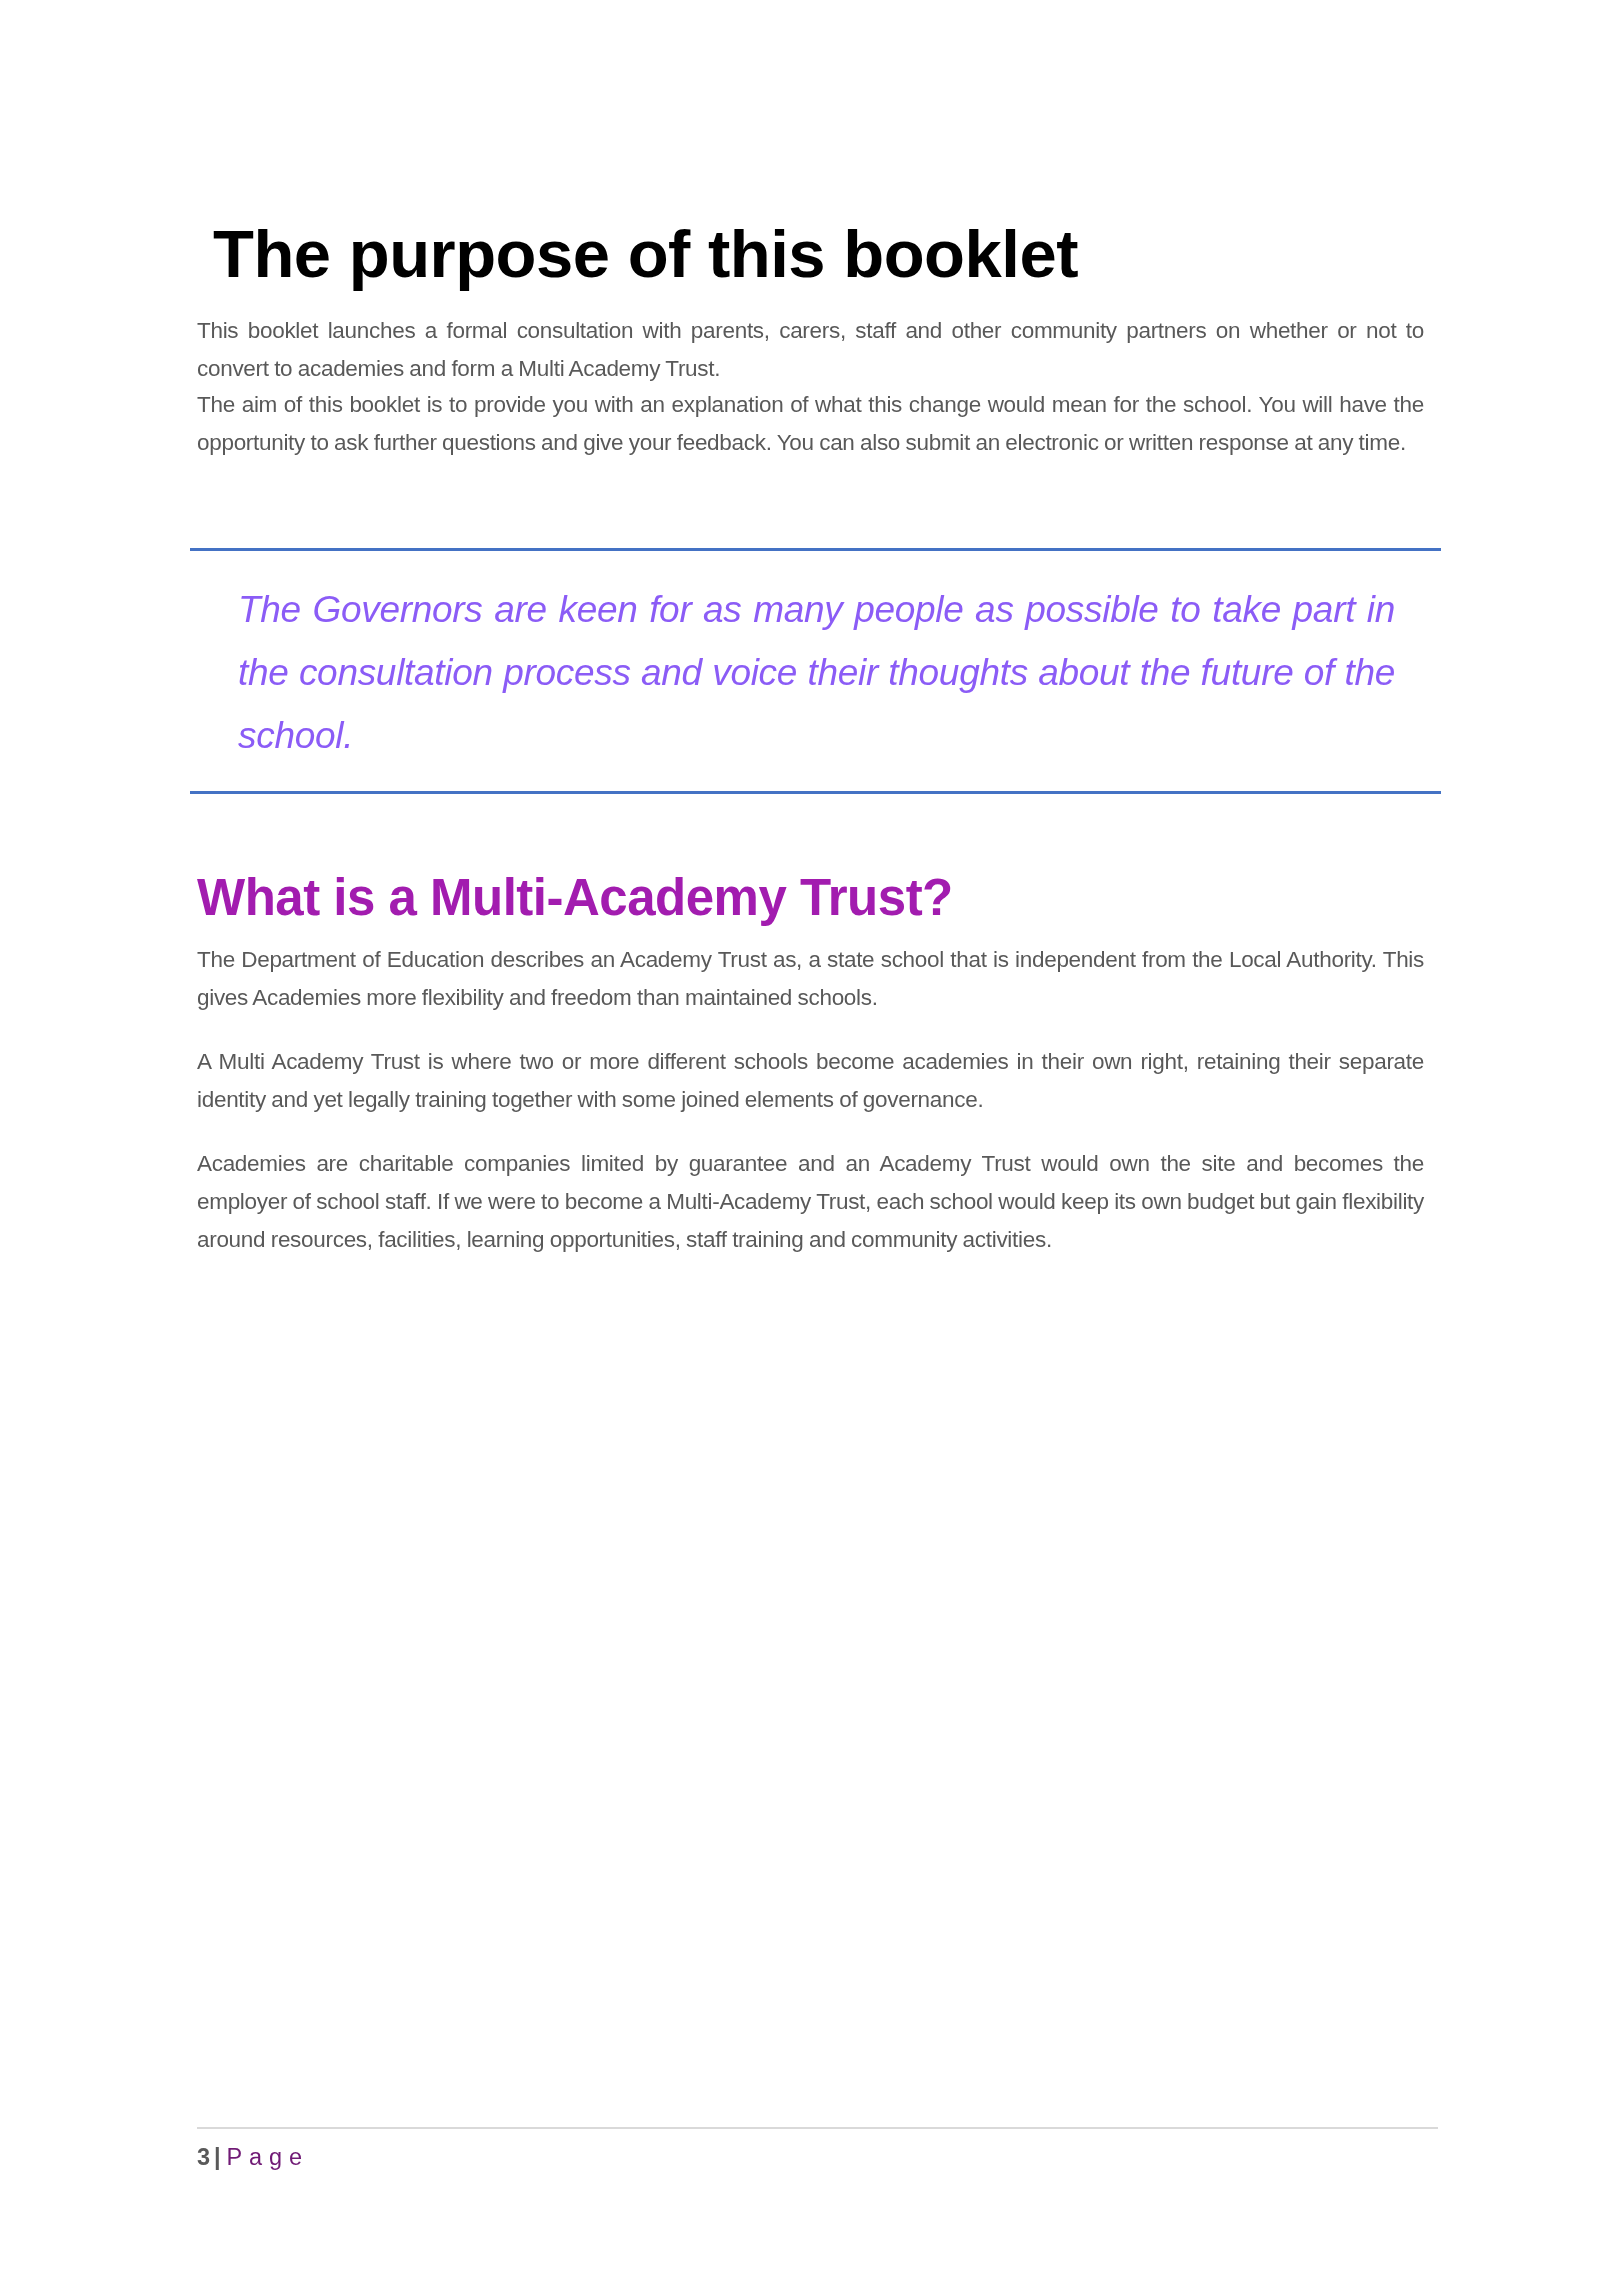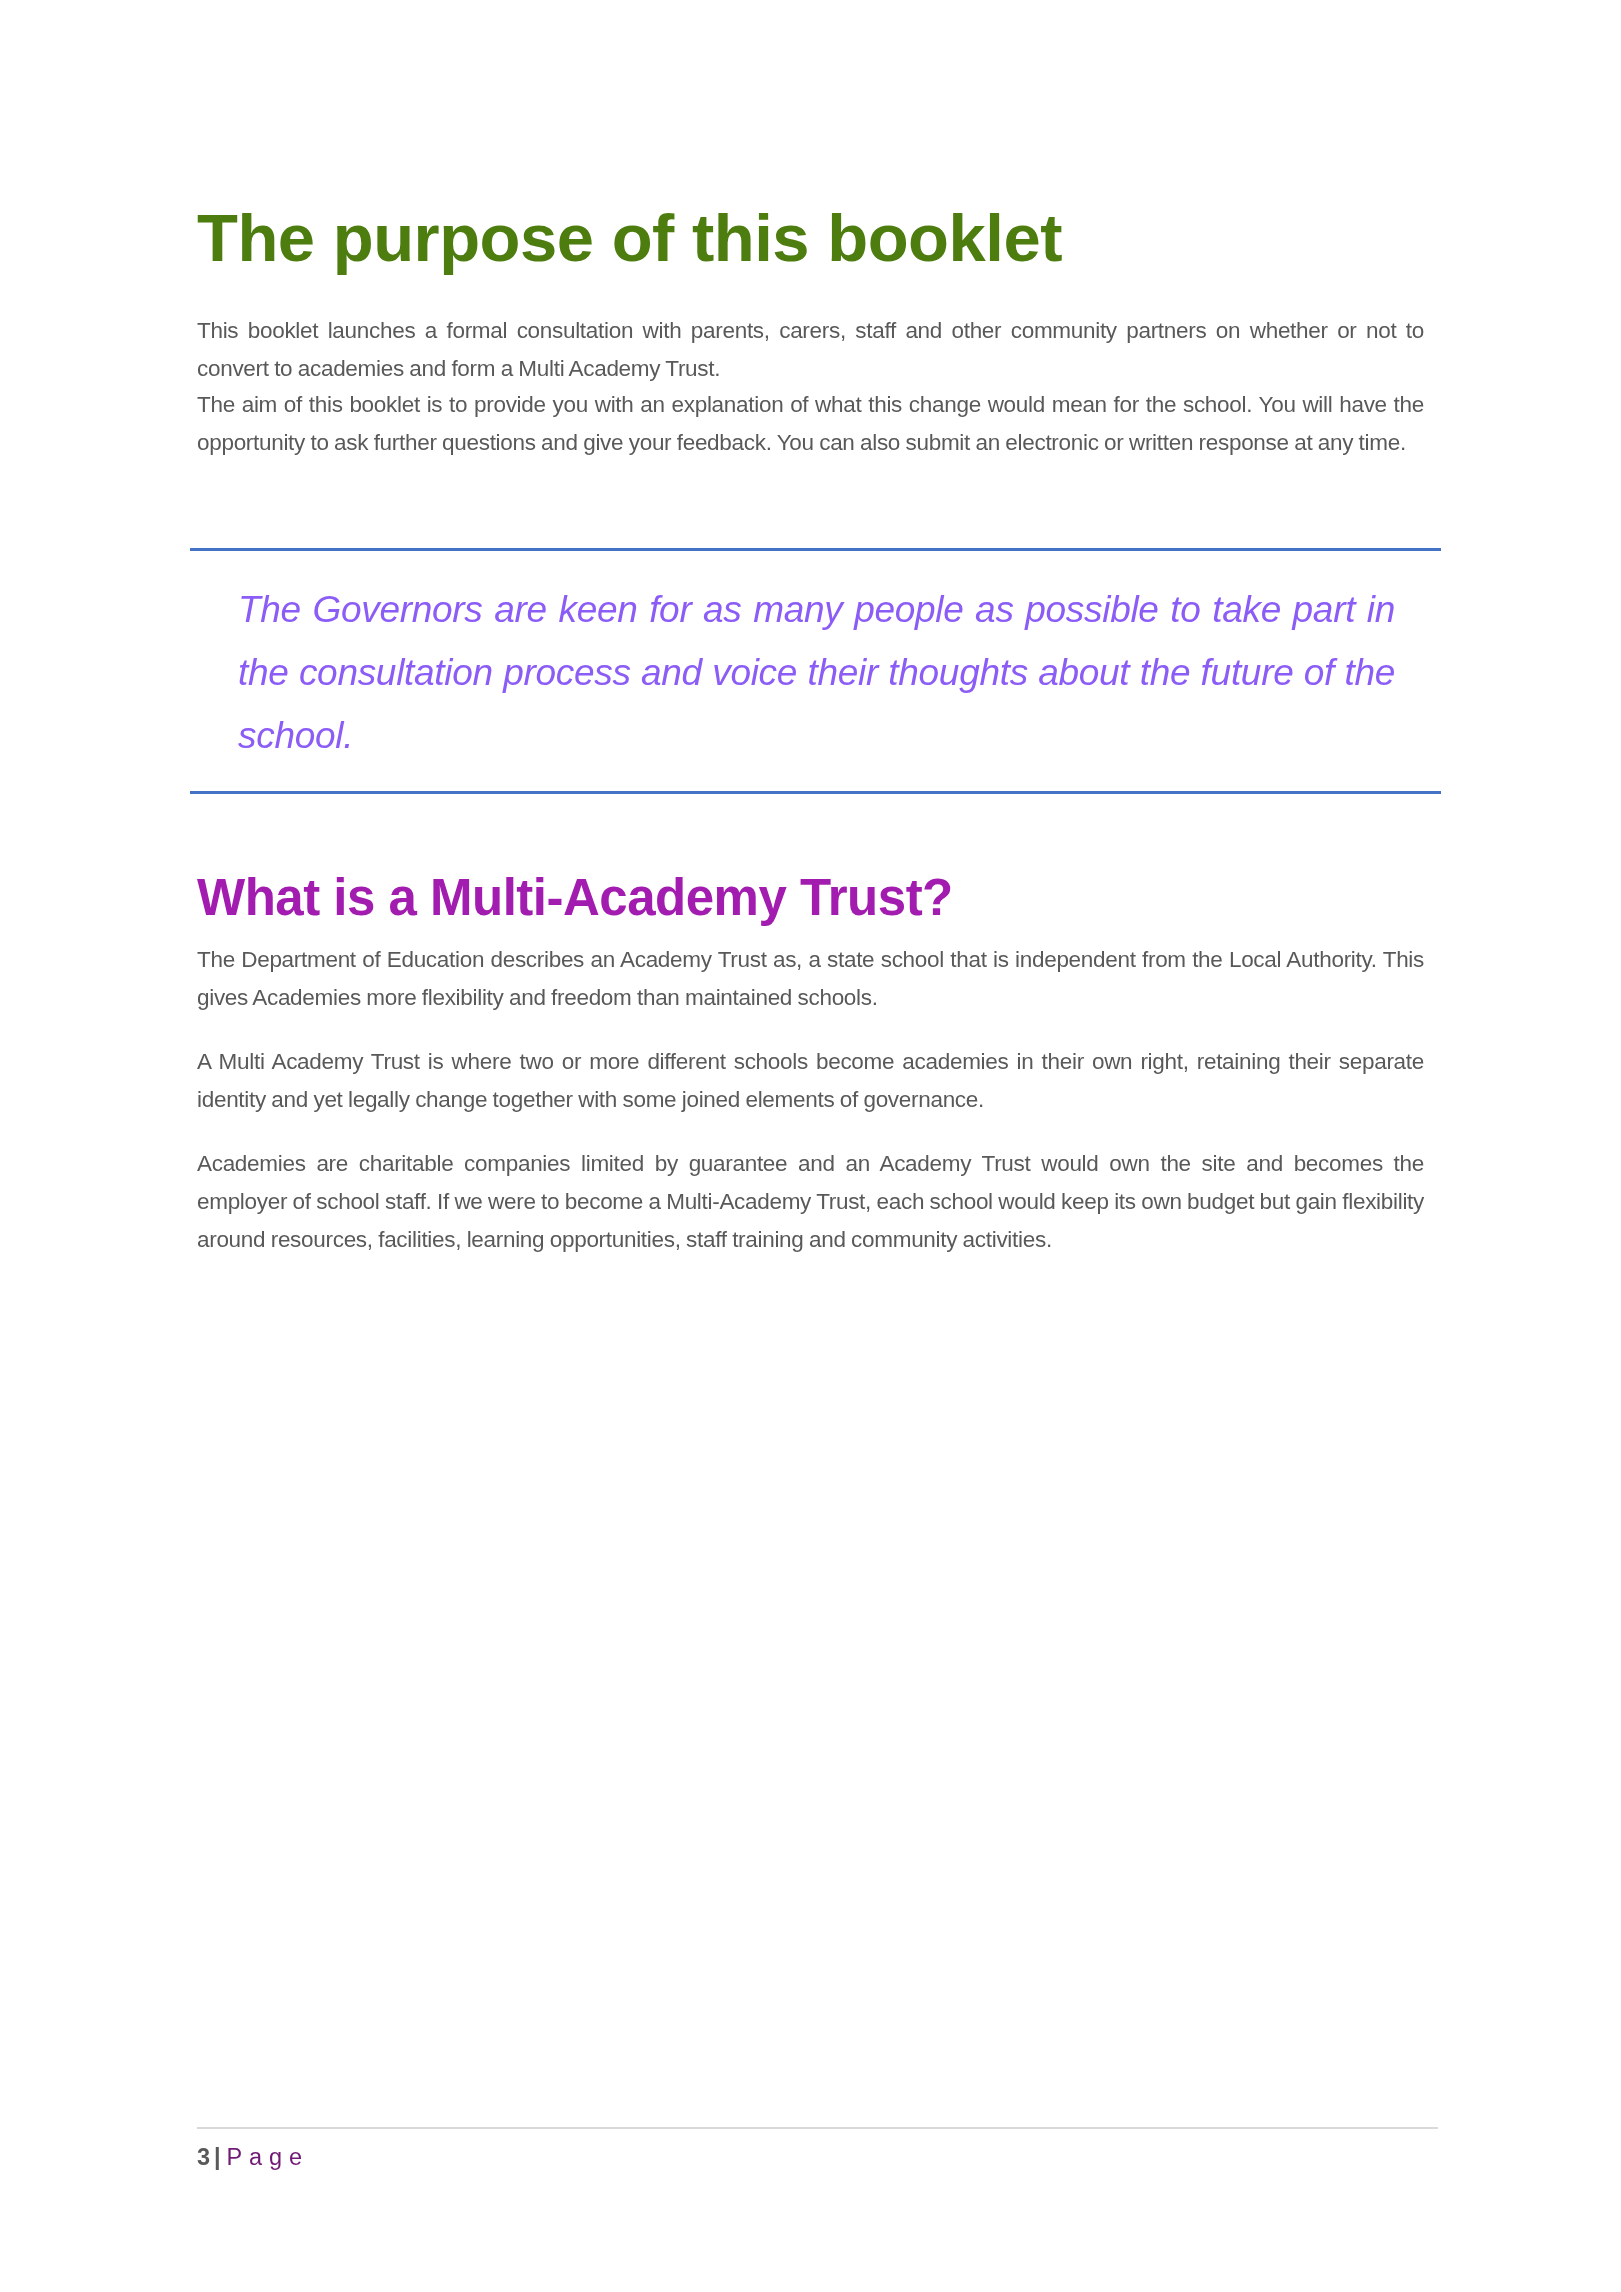--- a/index.html
+++ b/index.html
@@ -23,25 +23,25 @@
     }
     .content {
       position: absolute;
       left: 197px;
       width: 1227px;
     }
     h1.heading-xl {
       position: absolute;
       left: 197px;
       top: 199px;
-      margin: 0;
+      margin: 16px;
       font-size: 67px;
       line-height: 78px;
       font-weight: bold;
-      color: #4d7c0f;
+      color: #000000;
       letter-spacing: -0.5px;
       white-space: nowrap;
     }
     h2.heading-lg {
       position: absolute;
       left: 197px;
       top: 866px;
       margin: 0;
       font-size: 51px;
       line-height: 63px;
@@ -127,21 +127,21 @@
   <div class="rule-blue" style="top: 548px;"></div>
   <p class="quote">The Governors are keen for as many people as possible to take part in the consultation process and voice their thoughts about the future of the school.</p>
   <div class="rule-blue" style="top: 791px;"></div>
 
   <h2 class="heading-lg">What is a Multi-Academy Trust?</h2>
 
   <div class="content" style="top: 941px;">
     <p class="body">The Department of Education describes an Academy Trust as, a state school that is independent from the Local Authority. This gives Academies more flexibility and freedom than maintained schools.</p>
   </div>
   <div class="content" style="top: 1043px;">
-    <p class="body">A Multi Academy Trust is where two or more different schools become academies in their own right, retaining their separate identity and yet legally change together with some joined elements of governance.</p>
+    <p class="body">A Multi Academy Trust is where two or more different schools become academies in their own right, retaining their separate identity and yet legally training together with some joined elements of governance.</p>
   </div>
   <div class="content" style="top: 1145px;">
     <p class="body">Academies are charitable companies limited by guarantee and an Academy Trust would own the site and becomes the employer of school staff. If we were to become a Multi-Academy Trust, each school would keep its own budget but gain flexibility around resources, facilities, learning opportunities, staff training and community activities.</p>
   </div>
 
   <div class="footer-rule"></div>
   <div class="footer">
     <span class="page-num">3</span><span class="sep">|</span><span class="page-word">Page</span>
   </div>
 

